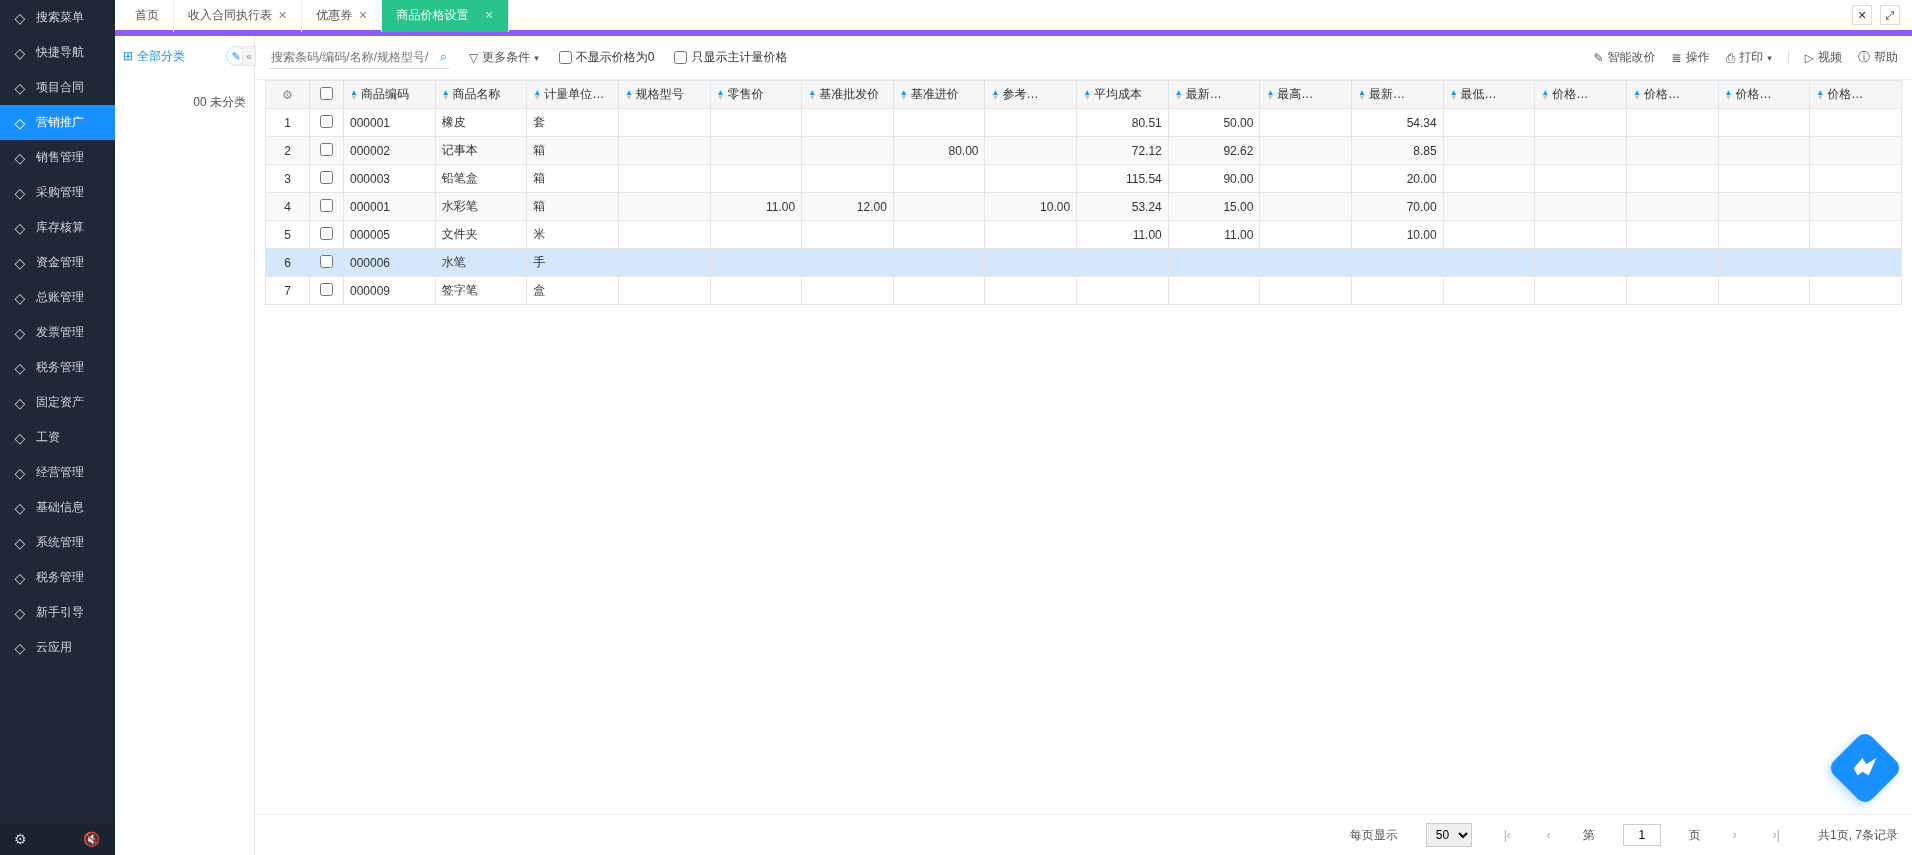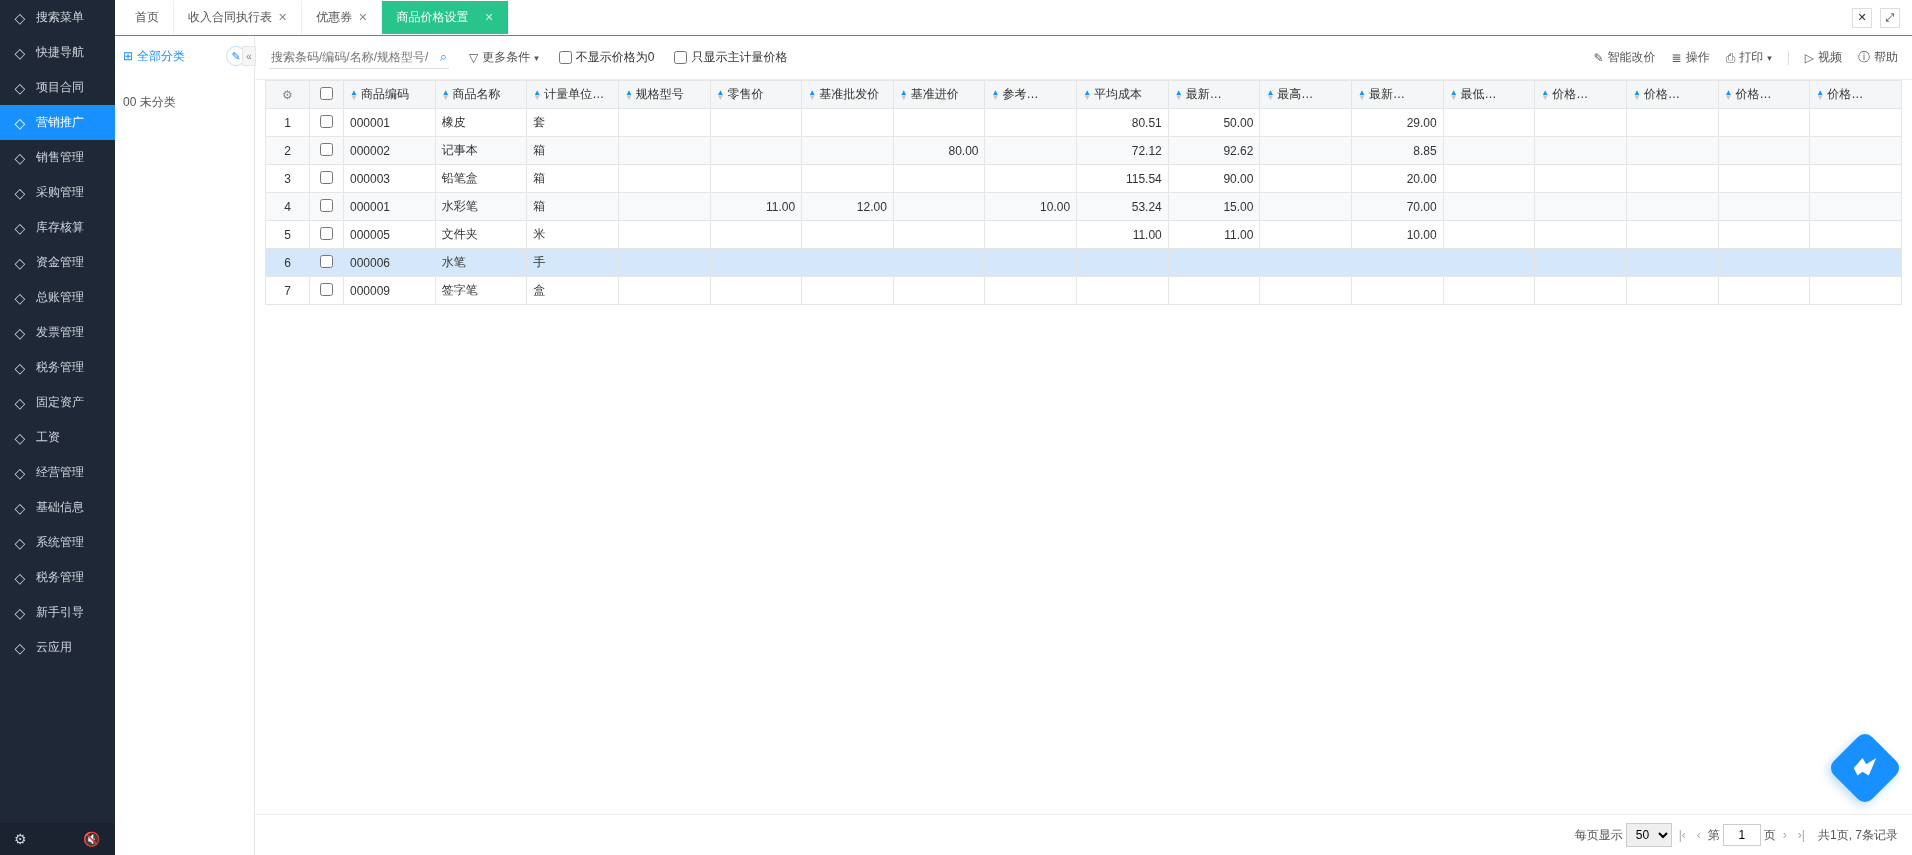--- a/index.html
+++ b/index.html
@@ -9,35 +9,35 @@
 
 .sidebar { width: 115px; background: #1e2836; color: #cfd5dd; display: flex; flex-direction: column; }
 .sb-item { display: flex; align-items: center; padding: 9px 12px; cursor: pointer; gap: 8px; }
 .sb-item.active { background: #1890ff; color: #fff; }
 .sb-icon { width: 16px; height: 16px; display: inline-flex; align-items: center; justify-content: center; font-size: 14px; }
 .sb-footer { margin-top: auto; display: flex; justify-content: space-between; padding: 8px 14px; background:#1a232f; }
 .sb-footer span { cursor: pointer; font-size: 14px; }
 
 
 .main { flex: 1; display: flex; flex-direction: column; }
-.tabbar { display: flex; align-items: center; height: 36px; border-bottom: 1px solid #8b5cf6; padding: 0 6px; background:#fff; }
+.tabbar { display: flex; align-items: center; height: 36px; border-bottom: 6px solid #8b5cf6; padding: 0 6px; background:#fff; }
 .tab { padding: 8px 14px; display: flex; align-items: center; gap: 6px; cursor: pointer; color: #555; border-right:1px solid #f0f0f0; }
 .tab.active { background: #29c48c; color: #fff; gap: 16px; }
 .tab-close { font-size: 11px; opacity: .7; cursor: pointer; }
 .tabbar-right { margin-left: auto; display: flex; gap: 8px; align-items: center; padding-right:6px; }
 .icon-btn { width: 20px; height: 20px; border:1px solid #ddd; display:flex; align-items:center; justify-content:center; cursor:pointer; font-size:11px; }
 
 
 .content { flex: 1; display: flex; min-height: 0; }
 .cat-panel { width: 140px; border-right: 1px solid #e6e6e6; padding: 10px 8px; position:relative; }
 .cat-head { display:flex; align-items:center; gap:6px; }
 .cat-all { color: #1890ff; display:flex; align-items:center; gap:4px; cursor:pointer; }
 .cat-edit { margin-left:auto; width:20px; height:20px; border:1px solid #bcdfff; border-radius:50%; display:flex; align-items:center; justify-content:center; color:#1890ff; cursor:pointer; font-size:11px; }
 .cat-collapse { position:absolute; right:-2px; top:10px; width:14px; height:20px; background:#f5f5f5; border:1px solid #e6e6e6; display:flex; align-items:center; justify-content:center; cursor:pointer; font-size:10px; color:#888; }
-.cat-tree { margin-top: 28px; text-align:left; color: #555; cursor:pointer; }
+.cat-tree { margin-top: 28px; text-align:right; color: #555; cursor:pointer; }
 
 .workspace { flex: 1; display:flex; flex-direction:column; min-width:0; }
 .toolbar { display:flex; align-items:center; padding: 10px 14px; gap: 20px; border-bottom:1px solid #eee; }
 .search-wrap { position:relative; width: 180px; }
 .search-input { width:100%; border:none; border-bottom:1px solid #ddd; padding: 4px 20px 4px 2px; font-size:12px; outline:none; }
 .search-ico { position:absolute; right:2px; top:3px; color:#1890ff; font-size:13px; cursor:pointer; }
 .tb-link { display:flex; align-items:center; gap:4px; cursor:pointer; color:#555; }
 .tb-link .chev { font-size:9px; }
 .chk { display:flex; align-items:center; gap:4px; cursor:pointer; }
 .chk input { cursor:pointer; }
@@ -54,21 +54,21 @@
 th .sort .up { color:#1890ff; }
 .col-idx { width:40px; text-align:center; }
 .col-chk { width:34px; text-align:center; }
 td.num { text-align:right; }
 tr.row:nth-child(even) td { background:#f7f9fa; }
 tr.row.highlight td { background:#d5e8fb; }
 .col-gear { width:44px; text-align:center; }
 .gear-ico { color:#888; cursor:pointer; }
 
 
-.pager { display:flex; align-items:center; justify-content:flex-end; padding: 8px 14px; gap:3px; color:#555; border-top:1px solid #eee; }
+.pager { display:flex; align-items:center; justify-content:flex-end; padding: 8px 14px; gap:28px; color:#555; border-top:1px solid #eee; }
 .pager select, .pager input { border:1px solid #ccc; padding:3px 5px; font-size:12px; }
 .pg-btn { cursor:pointer; color:#aaa; padding:0 4px; }
 .pg-input { width:38px; text-align:center; }
 
 
 .float-bot { position:absolute; right:20px; bottom:60px; width:54px; height:54px; background:#1890ff; transform:rotate(45deg); border-radius:10px; display:flex; align-items:center; justify-content:center; cursor:pointer; box-shadow:0 4px 10px rgba(24,144,255,.3); }
 .float-bot svg { transform:rotate(-45deg); }
 
 input[type=checkbox] { width:13px; height:13px; cursor:pointer; }
 </style>
@@ -325,21 +325,21 @@
                   <td>橡皮</td>
                   <td>套</td>
                   <td></td>
                   <td class="num"></td>
                   <td class="num"></td>
                   <td class="num"></td>
                   <td class="num"></td>
                   <td class="num">80.51</td>
                   <td class="num">50.00</td>
                   <td class="num"></td>
-                  <td class="num">29.00</td>
+                  <td class="num">54.34</td>
                   <td class="num"></td>
                   <td class="num"></td>
                   <td class="num"></td>
                   <td class="num"></td>
                   <td class="num"></td>
                 </tr>
                 <tr class="row">
                   <td class="col-idx">2</td>
                   <td class="col-chk"><input type="checkbox" style=""></td>
                   <td>000002</td>

